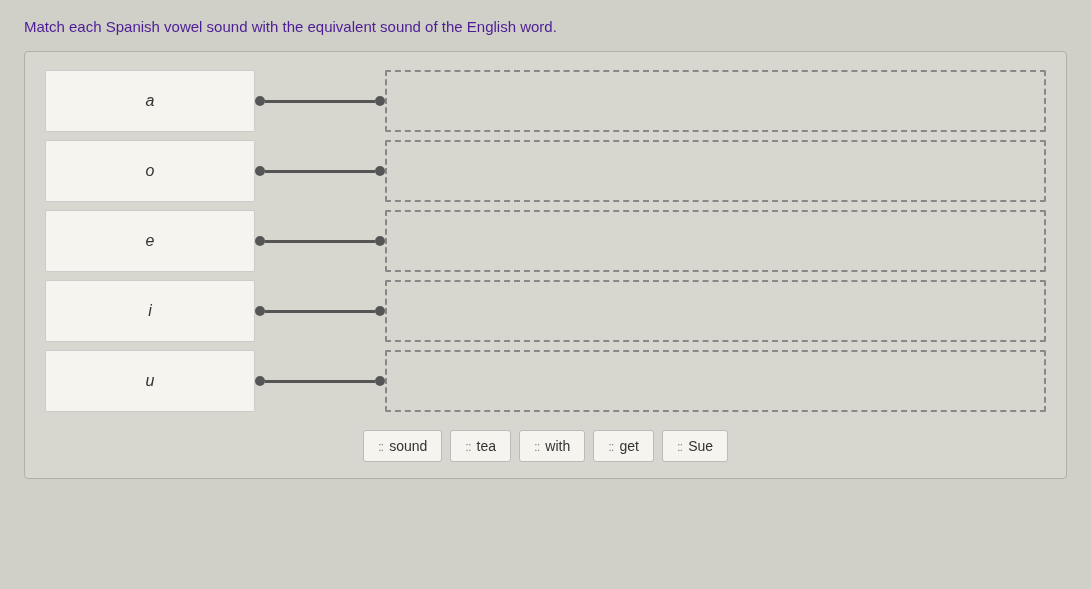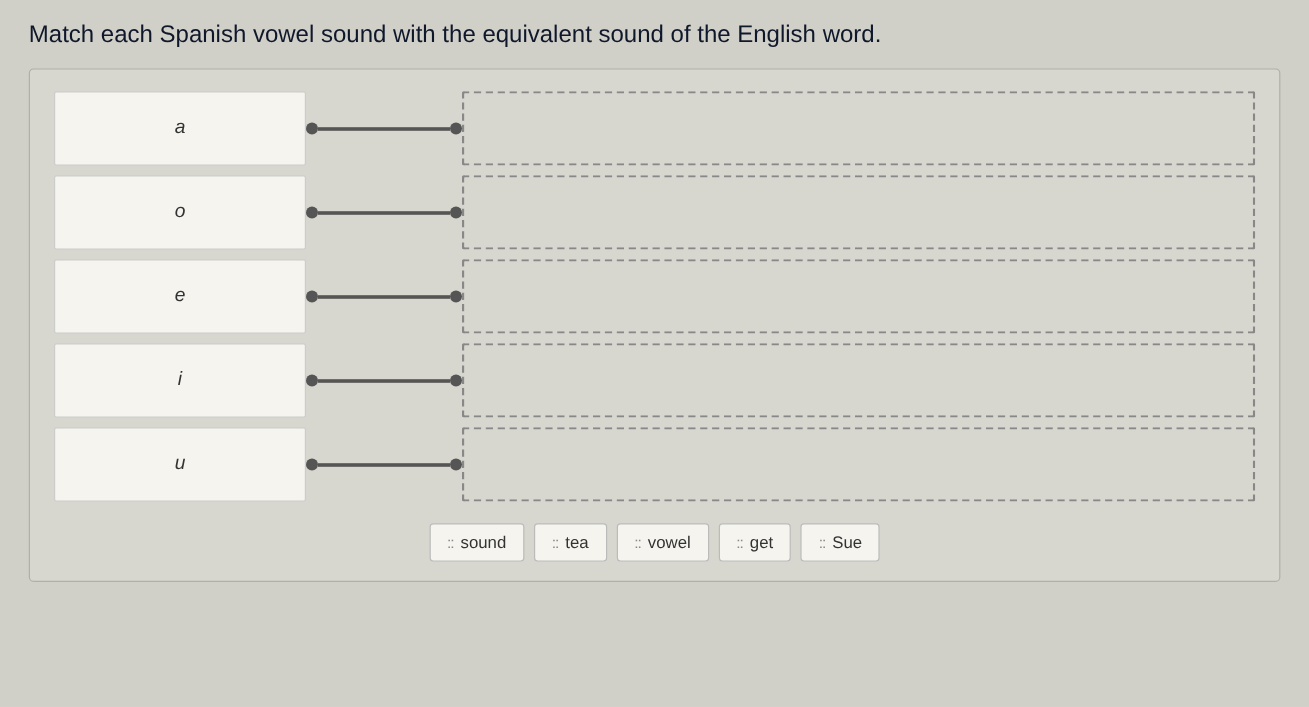--- a/index.html
+++ b/index.html
@@ -10,22 +10,22 @@
       height: 589px;
       display: flex;
       align-items: flex-start;
       justify-content: flex-start;
       padding: 18px 24px;
     }
     .page-container {
       width: 100%;
     }
     .instructions {
-      font-size: 20px;
-      color: #0f172a;
+      font-size: 15px;
+      color: #4c1d95;
       margin-bottom: 16px;
     }
     .activity-area {
       background: #d8d7cf;
       border: 1px solid #b0afa8;
       border-radius: 4px;
       padding: 18px 20px 16px 20px;
       display: flex;
       flex-direction: column;
       gap: 0;
@@ -221,21 +221,21 @@
       <div class="drag-item">
         <span class="drag-handle">::</span>
         <span>sound</span>
       </div>
       <div class="drag-item">
         <span class="drag-handle">::</span>
         <span>tea</span>
       </div>
       <div class="drag-item">
         <span class="drag-handle">::</span>
-        <span>vowel</span>
+        <span>with</span>
       </div>
       <div class="drag-item">
         <span class="drag-handle">::</span>
         <span>get</span>
       </div>
       <div class="drag-item">
         <span class="drag-handle">::</span>
         <span>Sue</span>
       </div>
     </div>

